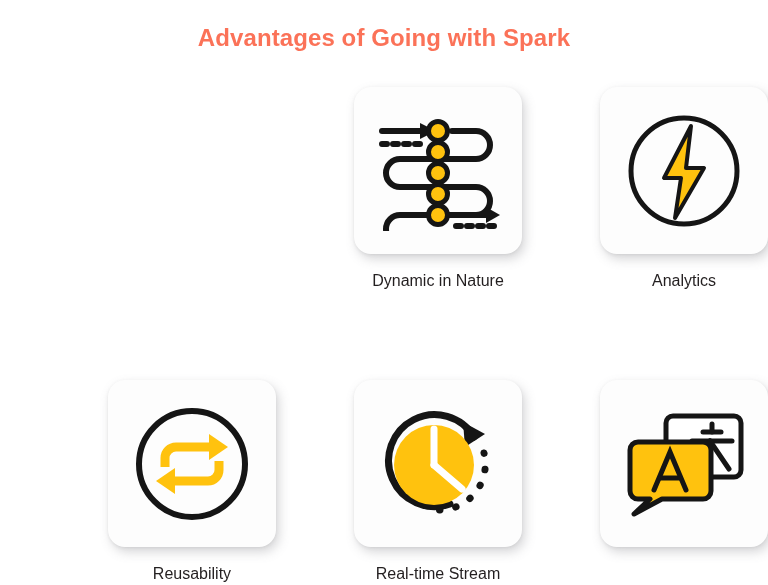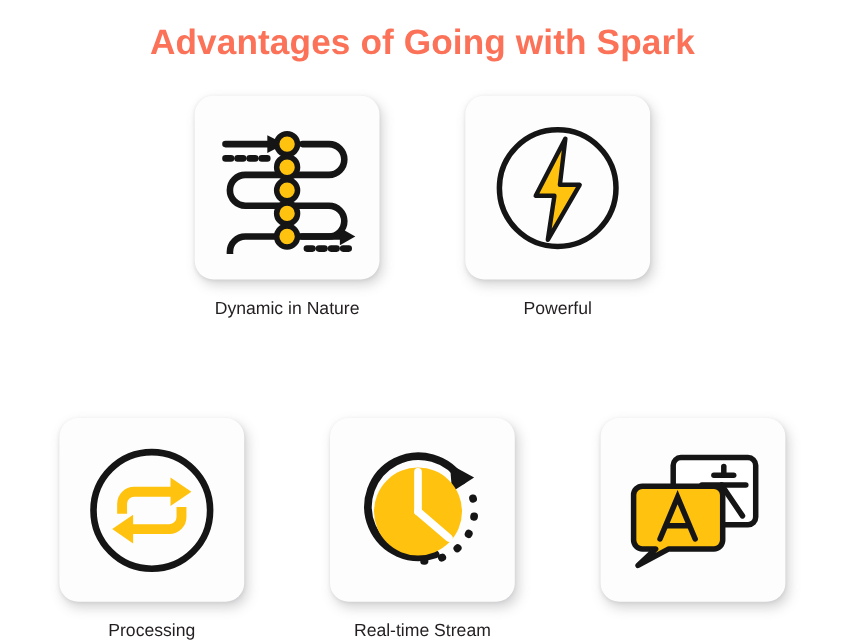--- a/index.html
+++ b/index.html
@@ -21,37 +21,37 @@
     position: relative;
     box-sizing: border-box;
   }
 
   .page-title {
     position: absolute;
     top: 22px;
     left: 0;
     width: 768px;
     text-align: center;
-    font-size: 32px;
+    font-size: 24px;
     font-weight: bold;
     color: #fb7258;
     letter-spacing: 0.1px;
     line-height: 32px;
   }
 
   .grid {
     position: absolute;
     top: 87px;
     left: 0;
     width: 768px;
   }
 
   .row {
     display: flex;
-    justify-content: center;
+    justify-content: flex-end;
     gap: 78px;
   }
 
   .row.row-2 {
     margin-top: 87px;
   }
 
   .feature {
     width: 168px;
     display: flex;
@@ -129,21 +129,21 @@
         <div class="feature-label">Dynamic in Nature</div>
       </div>
 
       <div class="feature">
         <div class="card">
           <svg width="118" height="118" viewBox="0 0 118 118">
             <circle cx="59" cy="59" r="53" fill="none" stroke="#151515" stroke-width="5"></circle>
             <path d="M66 14 L39 66 L56 66 L50 106 L79 56 L61 56 Z" fill="#ffc20e" stroke="#151515" stroke-width="4" stroke-linejoin="round"></path>
           </svg>
         </div>
-        <div class="feature-label">Powerful</div>
+        <div class="feature-label">Analytics</div>
       </div>
 
 
     </div>
 
     <div class="row row-2">
 
       <div class="feature">
         <div class="card">
           <svg width="118" height="118" viewBox="0 0 118 118">
@@ -153,21 +153,21 @@
               <path d="M32 62 V53 a11 11 0 0 1 11 -11 H81"></path>
 
               <path d="M86 56 V65 a11 11 0 0 1 -11 11 H37"></path>
             </g>
             <g fill="#ffc20e">
               <path d="M76 29 L95 42 L76 55 Z"></path>
               <path d="M42 63 L23 76 L42 89 Z"></path>
             </g>
           </svg>
         </div>
-        <div class="feature-label">Processing</div>
+        <div class="feature-label">Reusability</div>
       </div>
 
       <div class="feature">
         <div class="card">
           <svg width="122" height="122" viewBox="0 0 122 122">
 
             <path d="M97 34 A46 46 0 1 0 73 101" fill="none" stroke="#151515" stroke-width="7" stroke-linecap="round"></path>
 
             <path d="M86 19 L108 31 L88 44 Z" fill="#151515"></path>
 

